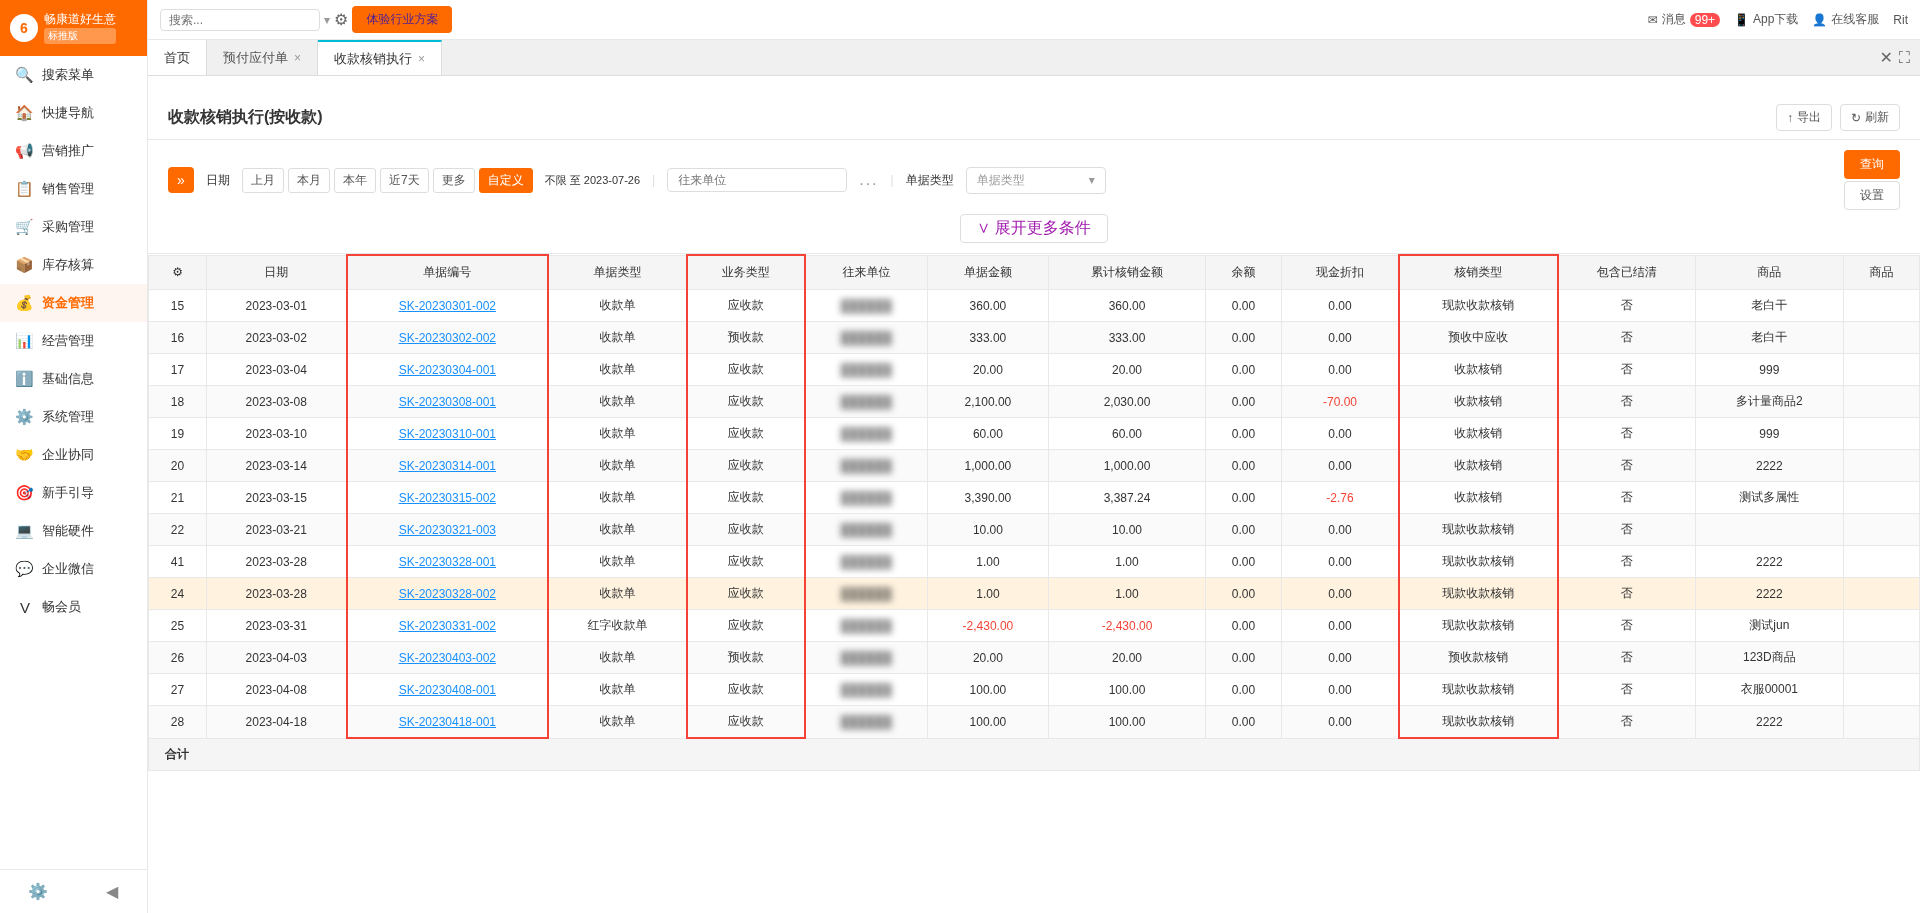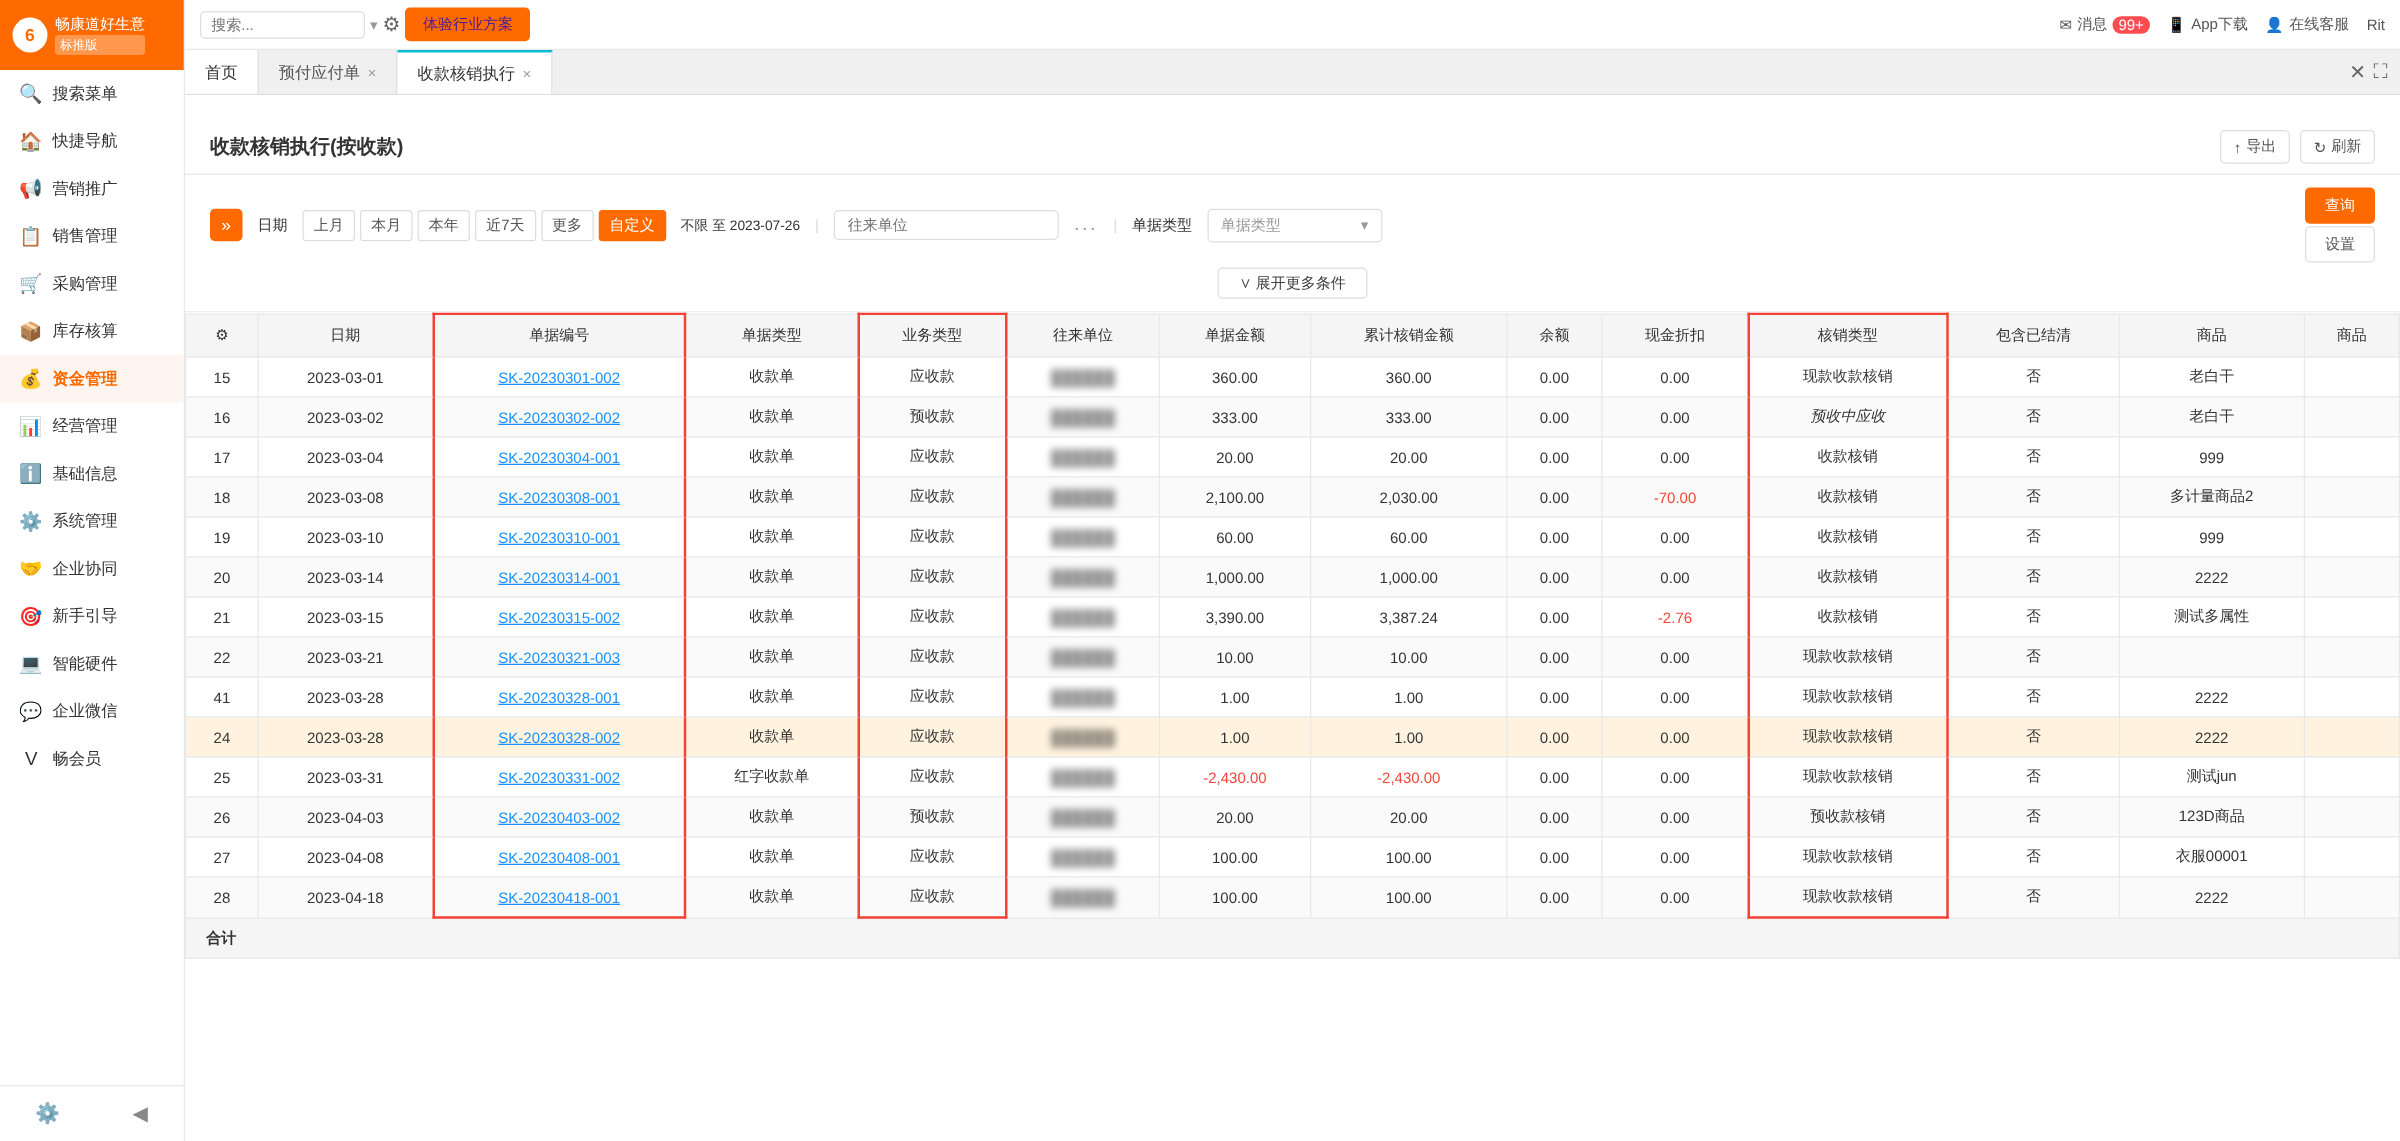--- a/index.html
+++ b/index.html
@@ -17,21 +17,21 @@
     .sidebar-item-icon { width: 18px; height: 18px; display: flex; align-items: center; justify-content: center; font-size: 15px; }
     .sidebar-bottom { border-top: 1px solid #e8e8e8; padding: 8px 0; display: flex; align-items: center; justify-content: space-around; }
     .sidebar-bottom-btn { cursor: pointer; color: #888; font-size: 16px; padding: 4px 8px; }
 
     
     .main { flex: 1; display: flex; flex-direction: column; overflow: hidden; }
 
     
     .topbar { height: 40px; background: #fff; border-bottom: 1px solid #e8e8e8; display: flex; align-items: center; padding: 0 12px; gap: 8px; }
     .topbar-breadcrumb { display: flex; align-items: center; gap: 4px; flex: 1; }
-    .topbar-input { border: 1px solid #ddd; border-radius: 4px; padding: 3px 8px; font-size: 12px; color: #999; width: 132px; }
+    .topbar-input { border: 1px solid #ddd; border-radius: 4px; padding: 3px 8px; font-size: 12px; color: #999; width: 160px; }
     .topbar-arrow { color: #999; }
     .topbar-gear { color: #666; cursor: pointer; font-size: 16px; }
     .topbar-btn-orange { background: #ff6a00; color: #4c1d95; border: none; border-radius: 4px; padding: 5px 14px; font-size: 12px; cursor: pointer; }
     .topbar-right { display: flex; align-items: center; gap: 14px; margin-left: auto; }
     .topbar-msg { display: flex; align-items: center; gap: 4px; color: #555; font-size: 12px; cursor: pointer; }
     .topbar-badge { background: #ff4d4f; color: #fff; border-radius: 10px; padding: 0 5px; font-size: 12px; }
     .topbar-app { display: flex; align-items: center; gap: 4px; color: #555; font-size: 12px; cursor: pointer; }
     .topbar-service { display: flex; align-items: center; gap: 4px; color: #555; font-size: 12px; cursor: pointer; }
     .topbar-user { color: #555; font-size: 12px; }
 
@@ -60,21 +60,21 @@
     .filter-date-btn { border: 1px solid #ddd; border-radius: 3px; padding: 3px 8px; font-size: 12px; color: #555; cursor: pointer; background: #fff; }
     .filter-date-btn.custom { background: #ff6a00; color: #fff; border-color: #ff6a00; }
     .filter-range { color: #333; font-size: 11px; }
     .filter-separator { color: #ddd; }
     .filter-input { border: 1px solid #ddd; border-radius: 4px; padding: 4px 10px; font-size: 12px; color: #999; min-width: 180px; }
     .filter-dots { color: #999; letter-spacing: 2px; font-size: 16px; }
     .filter-select { border: 1px solid #ddd; border-radius: 4px; padding: 4px 10px; font-size: 12px; color: #999; min-width: 140px; display: flex; align-items: center; justify-content: space-between; }
     .filter-query-btn { background: #ff6a00; color: #fff; border: none; border-radius: 4px; padding: 6px 16px; font-size: 12px; cursor: pointer; }
     .filter-setting-btn { background: #fff; color: #555; border: 1px solid #ddd; border-radius: 4px; padding: 5px 14px; font-size: 12px; cursor: pointer; }
     .filter-more-row { display: flex; align-items: center; justify-content: center; margin-top: 4px; }
-    .filter-more-btn { border: 1px solid #ddd; background: #fff; border-radius: 4px; padding: 3px 16px; font-size: 12px; color: #404040; cursor: pointer; }
+    .filter-more-btn { border: 1px solid #ddd; background: #fff; border-radius: 4px; padding: 3px 16px; font-size: 16px; color: #a21caf; cursor: pointer; }
 
     
     .table-wrapper { flex: 1; overflow: auto; background: #fff; margin: 0; }
     table { width: 100%; border-collapse: collapse; font-size: 12px; }
     thead tr { background: #f5f5f5; }
     th { padding: 8px 10px; text-align: center; border: 1px solid #e8e8e8; color: #333; font-weight: normal; white-space: nowrap; }
     td { padding: 7px 10px; text-align: center; border: 1px solid #e8e8e8; color: #333; white-space: nowrap; }
     tr:nth-child(even) td { background: #fafafa; }
     tr.highlighted td { background: #fff3e0; }
     .link { color: #1890ff; text-decoration: underline; cursor: pointer; }
@@ -303,21 +303,21 @@
       <td>16</td>
       <td>2023-03-02</td>
       <td style="border-left:2px solid #f44336;border-right:2px solid #f44336;"><span class="link">SK-20230302-002</span></td>
       <td>收款单</td>
       <td style="border-left:2px solid #f44336;border-right:2px solid #f44336;">预收款</td>
       <td><span class="blurred">██████</span></td>
       <td class="">333.00</td>
       <td class="">333.00</td>
       <td>0.00</td>
       <td class="">0.00</td>
-      <td style="border-left:2px solid #f44336;border-right:2px solid #f44336;font-style:italic;">预收中应收</td>
+      <td style="border-left:2px solid #f44336;border-right:2px solid #f44336;">预收中应收</td>
       <td>否</td>
       <td>老白干</td>
       <td></td>
     </tr>
             <tr>
       <td>17</td>
       <td>2023-03-04</td>
       <td style="border-left:2px solid #f44336;border-right:2px solid #f44336;"><span class="link">SK-20230304-001</span></td>
       <td>收款单</td>
       <td style="border-left:2px solid #f44336;border-right:2px solid #f44336;">应收款</td>

